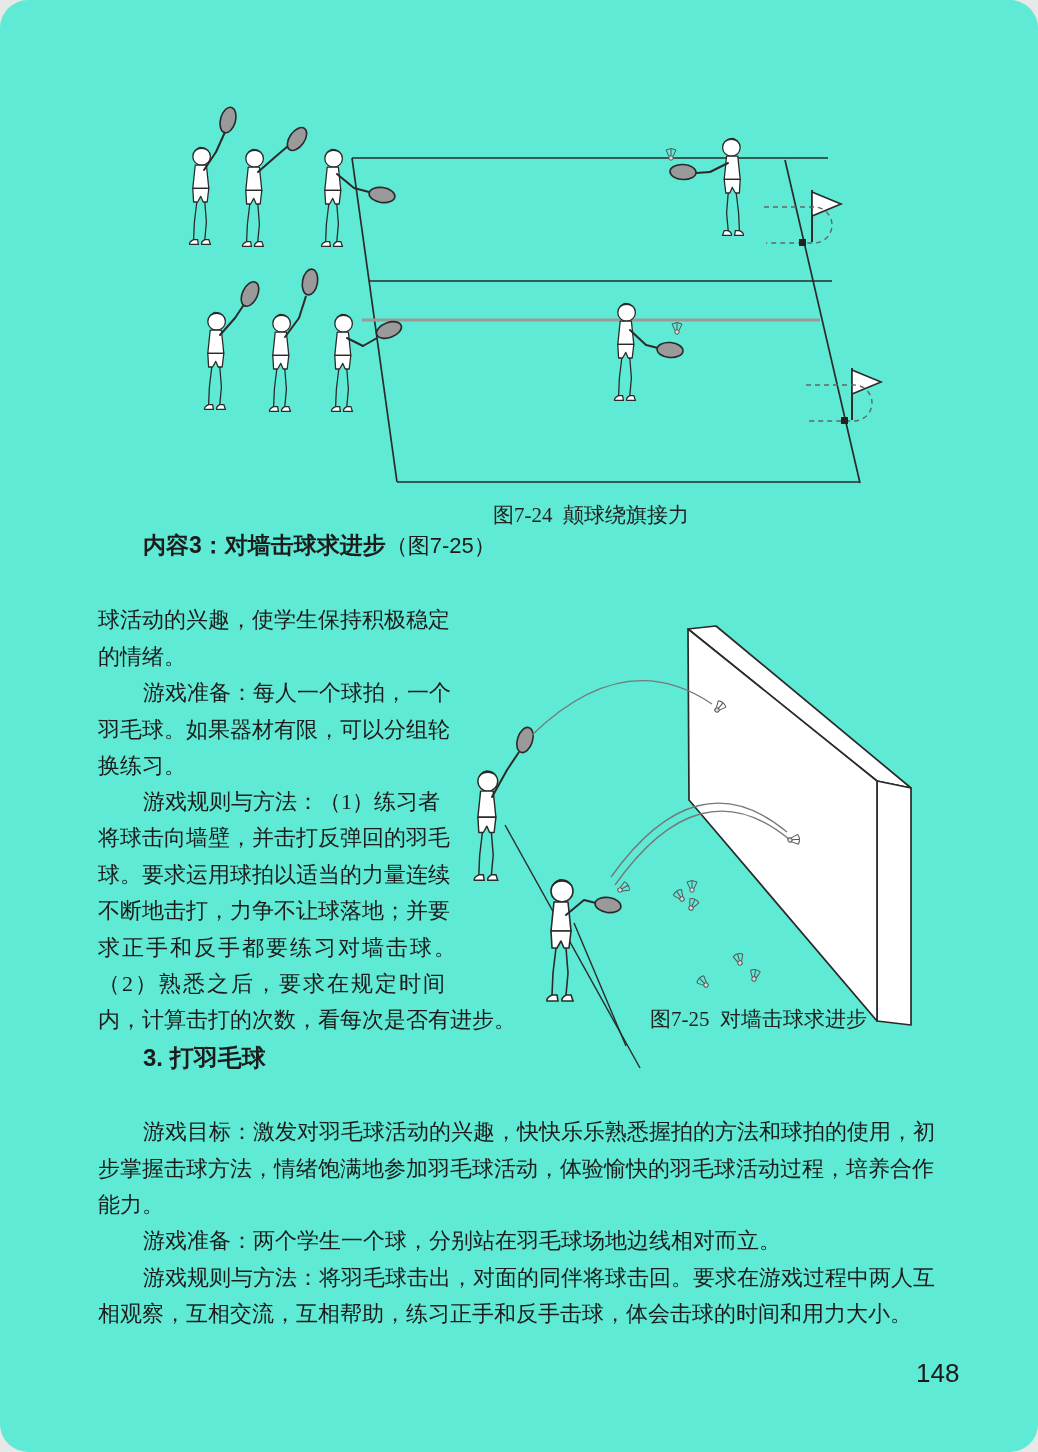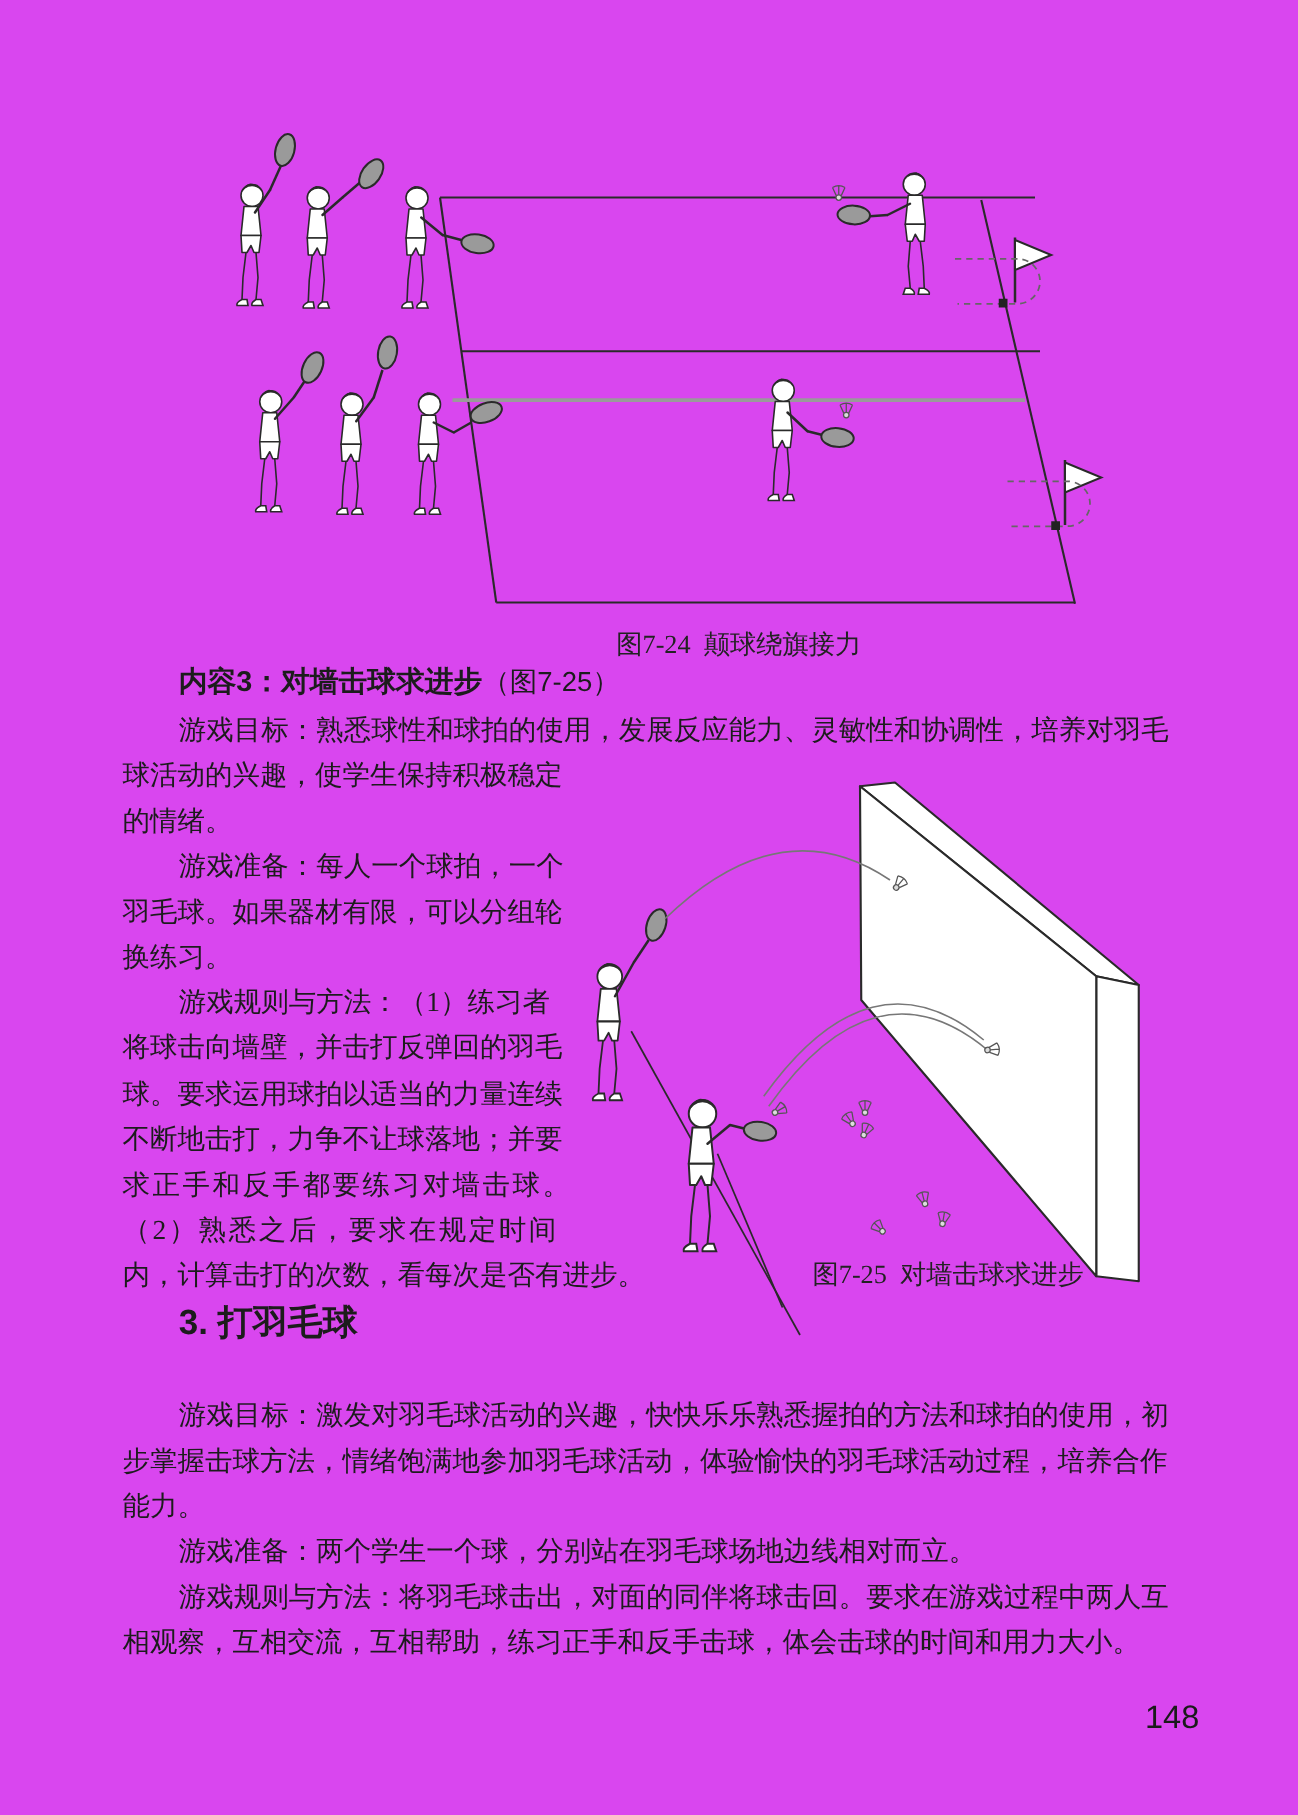--- a/index.html
+++ b/index.html
@@ -1,24 +1,24 @@
 <!DOCTYPE html>
 <html><head>
 <meta charset="utf-8">
 <style>
   html,body{margin:0;padding:0;background:#e8e8e8;}
-  .page{position:relative;width:1038px;height:1452px;background:#d946ef;overflow:hidden;
-        font-family:"Liberation Serif","DejaVu Serif",serif;color:#1c1c1c;}
+  .page{position:relative;width:1038px;height:1452px;background:#5eead4;overflow:hidden;
+        font-family:"Liberation Serif","DejaVu Serif",serif;color:#1c1c1c;border-radius:28px;}
   .art{position:absolute;left:0;top:0;}
   .ln{position:absolute;font-size:22px;line-height:30px;white-space:pre;}
   .ls2{letter-spacing:2px;}
   .h-sans{font-family:"Liberation Sans","DejaVu Sans",sans-serif;font-weight:bold;}
   .heading{position:absolute;font-size:23px;line-height:30px;white-space:pre;}
   .heading .ref{font-family:Liberation Sans, sans-serif;font-weight:normal;font-size:22px;}
-  .sec-title{position:absolute;font-size:28px;line-height:30px;white-space:pre;}
+  .sec-title{position:absolute;font-size:24px;line-height:30px;white-space:pre;}
   .caption{position:absolute;font-size:21px;line-height:28px;white-space:pre;color:#222;}
   .pagenum{position:absolute;font-family:"Liberation Sans","DejaVu Sans",sans-serif;
            font-size:26px;color:#1a1a1a;}
 </style>
 </head>
 <body>
 
 <div class="page">
 
   <svg class="art" width="1038" height="1452" viewBox="0 0 1038 1452">
@@ -164,21 +164,20 @@
         <use href="#shuttle-sym" transform="translate(706,985) rotate(-45)"></use>
       </g>
     </g>
   </svg>
 
   <div class="caption" style="left:493px;top:501px">图7-24  颠球绕旗接力</div>
   <div class="caption" style="left:650px;top:1005px">图7-25  对墙击球求进步</div>
 
   <div class="heading" style="left:143px;top:530px"><span class="h-sans">内容3：对墙击球求进步</span><span class="ref">（图7-25）</span></div>
 
-  <div class="ln" style="left:143px;top:569px">游戏目标：熟悉球性和球拍的使用，发展反应能力、灵敏性和协调性，培养对羽毛</div>
   <div class="ln" style="left:98px;top:605px">球活动的兴趣，使学生保持积极稳定</div>
   <div class="ln" style="left:98px;top:642px">的情绪。</div>
   <div class="ln" style="left:143px;top:678px">游戏准备：每人一个球拍，一个</div>
   <div class="ln" style="left:98px;top:715px">羽毛球。如果器材有限，可以分组轮</div>
   <div class="ln" style="left:98px;top:751px">换练习。</div>
   <div class="ln" style="left:143px;top:787px">游戏规则与方法：（1）练习者</div>
   <div class="ln" style="left:98px;top:823px">将球击向墙壁，并击打反弹回的羽毛</div>
   <div class="ln" style="left:98px;top:860px">球。要求运用球拍以适当的力量连续</div>
   <div class="ln" style="left:98px;top:896px">不断地击打，力争不让球落地；并要</div>
   <div class="ln ls2" style="left:98px;top:933px">求正手和反手都要练习对墙击球。</div>

